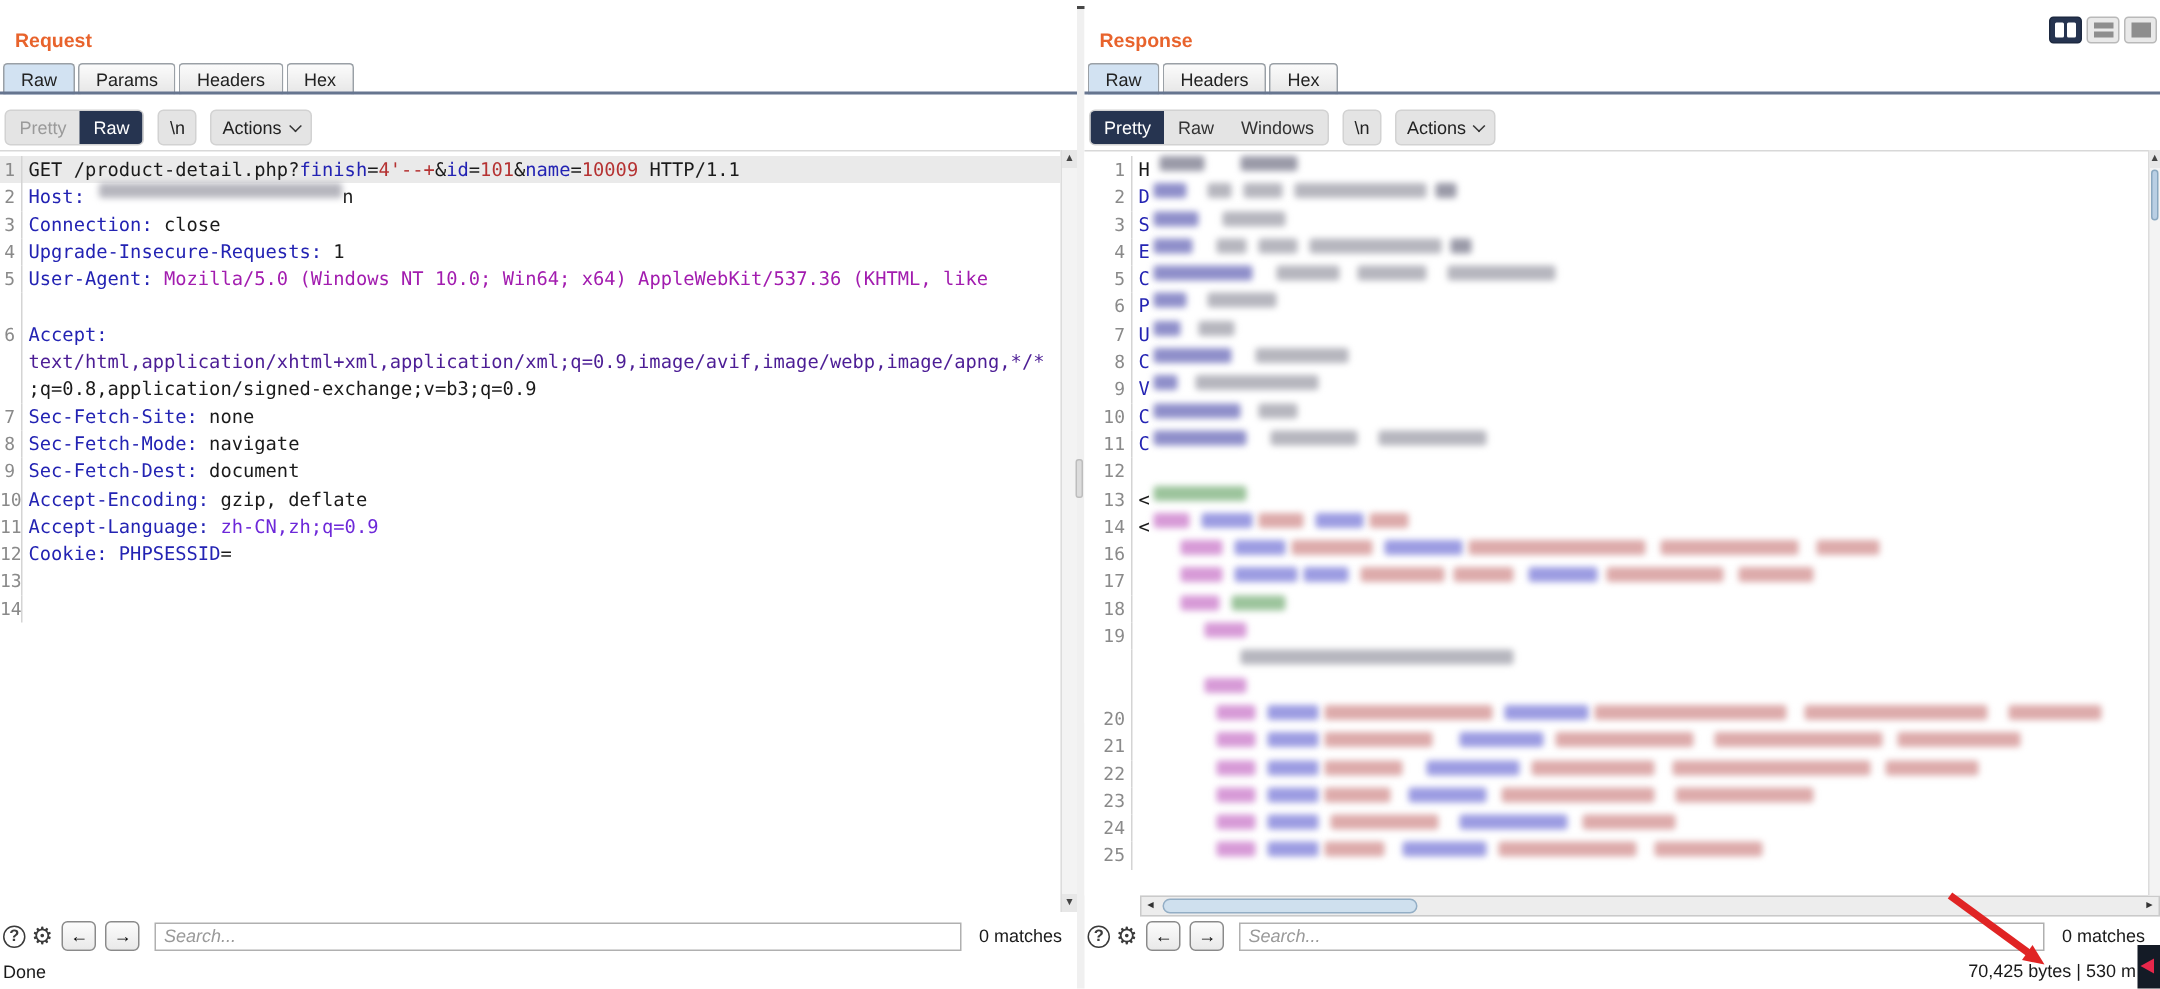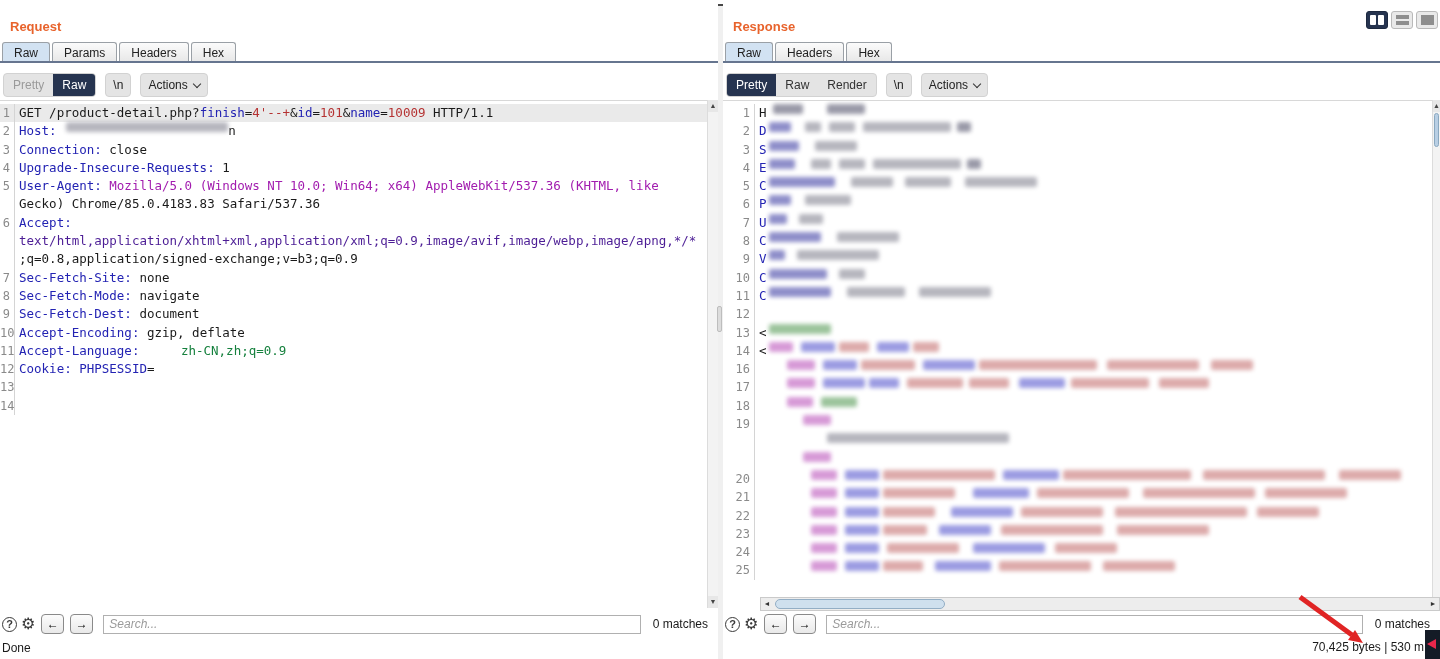--- a/index.html
+++ b/index.html
@@ -136,29 +136,29 @@
       <span>Actions</span>
       <span class="chev"></span>
     </div>
   </div>
   <div class="editor" id="request-editor">
       <div class="code-row hl"><span class="gutter">1</span><span class="row-content"><span style="color: rgb(26, 26, 26);">GET /product-detail.php?</span><span style="color: rgb(35, 35, 179);">finish</span><span style="color: rgb(26, 26, 26);">=</span><span style="color: rgb(181, 50, 50);">4'--+</span><span style="color: rgb(26, 26, 26);">&amp;</span><span style="color: rgb(35, 35, 179);">id</span><span style="color: rgb(26, 26, 26);">=</span><span style="color: rgb(181, 50, 50);">101</span><span style="color: rgb(26, 26, 26);">&amp;</span><span style="color: rgb(35, 35, 179);">name</span><span style="color: rgb(26, 26, 26);">=</span><span style="color: rgb(181, 50, 50);">10009</span><span style="color: rgb(26, 26, 26);"> HTTP/1.1</span></span></div>
       <div class="code-row"><span class="gutter">2</span><span class="row-content"><span style="color: rgb(35, 35, 179);">Host:</span><span style="color: rgb(26, 26, 26);"> </span><span class="blob" style="margin-left: 2px; width: 162px; background: rgb(182, 182, 190);"></span><span style="color: rgb(26, 26, 26);">n</span></span></div>
       <div class="code-row"><span class="gutter">3</span><span class="row-content"><span style="color: rgb(35, 35, 179);">Connection:</span><span style="color: rgb(26, 26, 26);"> close</span></span></div>
       <div class="code-row"><span class="gutter">4</span><span class="row-content"><span style="color: rgb(35, 35, 179);">Upgrade-Insecure-Requests:</span><span style="color: rgb(26, 26, 26);"> 1</span></span></div>
       <div class="code-row"><span class="gutter">5</span><span class="row-content"><span style="color: rgb(35, 35, 179);">User-Agent:</span><span style="color: #a21caf;"> Mozilla/5.0 (Windows NT 10.0; Win64; x64) AppleWebKit/537.36 (KHTML, like</span></span></div>
-      <div class="code-row"><span class="gutter"></span><span class="row-content"><span style="color: rgb(26, 26, 26);">Gecko) Chrome/85.0.4183.83 Safari/537.36</span></span></div>
+      <div class="code-row"><span class="gutter"></span></div>
       <div class="code-row"><span class="gutter">6</span><span class="row-content"><span style="color: rgb(35, 35, 179);">Accept:</span></span></div>
       <div class="code-row"><span class="gutter"></span><span class="row-content"><span style="color: #4c1d95;">text/html,application/xhtml+xml,application/xml;q=0.9,image/avif,image/webp,image/apng,*/*</span></span></div>
       <div class="code-row"><span class="gutter"></span><span class="row-content"><span style="color: rgb(26, 26, 26);">;q=0.8,application/signed-exchange;v=b3;q=0.9</span></span></div>
       <div class="code-row"><span class="gutter">7</span><span class="row-content"><span style="color: rgb(35, 35, 179);">Sec-Fetch-Site:</span><span style="color: rgb(26, 26, 26);"> none</span></span></div>
       <div class="code-row"><span class="gutter">8</span><span class="row-content"><span style="color: rgb(35, 35, 179);">Sec-Fetch-Mode:</span><span style="color: rgb(26, 26, 26);"> navigate</span></span></div>
       <div class="code-row"><span class="gutter">9</span><span class="row-content"><span style="color: rgb(35, 35, 179);">Sec-Fetch-Dest:</span><span style="color: rgb(26, 26, 26);"> document</span></span></div>
       <div class="code-row"><span class="gutter">10</span><span class="row-content"><span style="color: rgb(35, 35, 179);">Accept-Encoding:</span><span style="color: rgb(26, 26, 26);"> gzip, deflate</span></span></div>
-      <div class="code-row"><span class="gutter">11</span><span class="row-content"><span style="color: rgb(35, 35, 179);">Accept-Language:</span><span style="color: #15803d; margin-left: 34px;"> zh-CN,zh;q=0.9</span></span></div>
+      <div class="code-row"><span class="gutter">11</span><span class="row-content"><span style="color: rgb(35, 35, 179);">Accept-Language:</span><span style="color: #6d28d9;"> zh-CN,zh;q=0.9</span></span></div>
       <div class="code-row"><span class="gutter">12</span><span class="row-content"><span style="color: rgb(35, 35, 179);">Cookie:</span><span style="color: rgb(26, 26, 26);"> </span><span style="color: rgb(35, 35, 179);">PHPSESSID</span><span style="color: rgb(26, 26, 26);">=</span></span></div>
       <div class="code-row"><span class="gutter">13</span><span class="row-content"></span></div>
       <div class="code-row"><span class="gutter">14</span><span class="row-content"></span></div>
     </div>
   <div class="vscroll" id="req-vscroll">
     <div class="scroll-btn" style="top:0;">▲</div>
     <div class="scroll-btn" style="bottom:0;">▼</div>
   </div>
   <div class="search-bar">
     <div class="help-icon">?</div>
@@ -179,21 +179,21 @@
   <div class="tabs" id="response-tabs">
       <div class="tab selected">Raw</div>
       <div class="tab">Headers</div>
       <div class="tab">Hex</div>
     </div>
   <div class="tab-underline"></div>
   <div class="toolbar">
     <div class="seg-group" id="response-views">
         <div class="seg selected">Pretty</div>
         <div class="seg">Raw</div>
-        <div class="seg">Render</div>
+        <div class="seg">Windows</div>
       </div>
     <div class="mini-btn">\n</div>
     <div class="mini-btn actions-btn">
       <span>Actions</span>
       <span class="chev"></span>
     </div>
   </div>
   <div class="editor" id="response-editor">
       <div class="code-row"><span class="gutter">1</span><span class="row-content"><span style="color: rgb(26, 26, 26);">H</span><span class="blob" style="margin-left: 6px; width: 30px; background: rgb(154, 154, 168);"></span><span class="blob" style="margin-left: 24px; width: 38px; background: rgb(154, 154, 168);"></span></span></div>
       <div class="code-row"><span class="gutter">2</span><span class="row-content"><span style="color: rgb(35, 35, 179);">D</span><span class="blob" style="margin-left: 2px; width: 22px; background: rgb(143, 143, 202);"></span><span class="blob" style="margin-left: 14px; width: 16px; background: rgb(182, 182, 190);"></span><span class="blob" style="margin-left: 8px; width: 26px; background: rgb(182, 182, 190);"></span><span class="blob" style="margin-left: 8px; width: 88px; background: rgb(182, 182, 190);"></span><span class="blob" style="margin-left: 6px; width: 14px; background: rgb(154, 154, 168);"></span></span></div>

